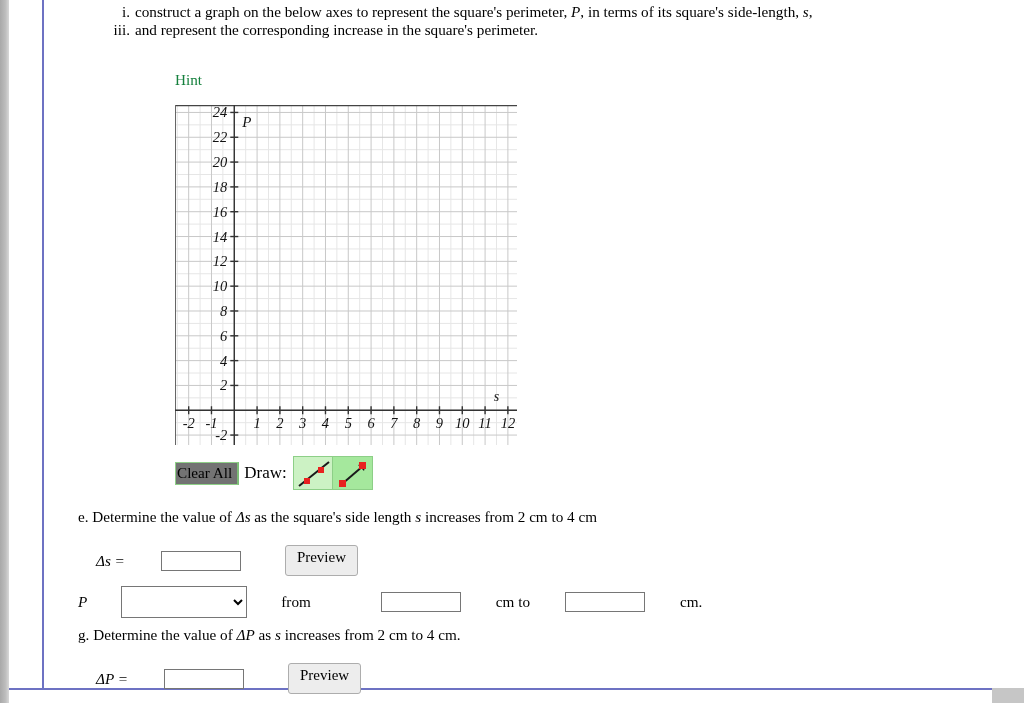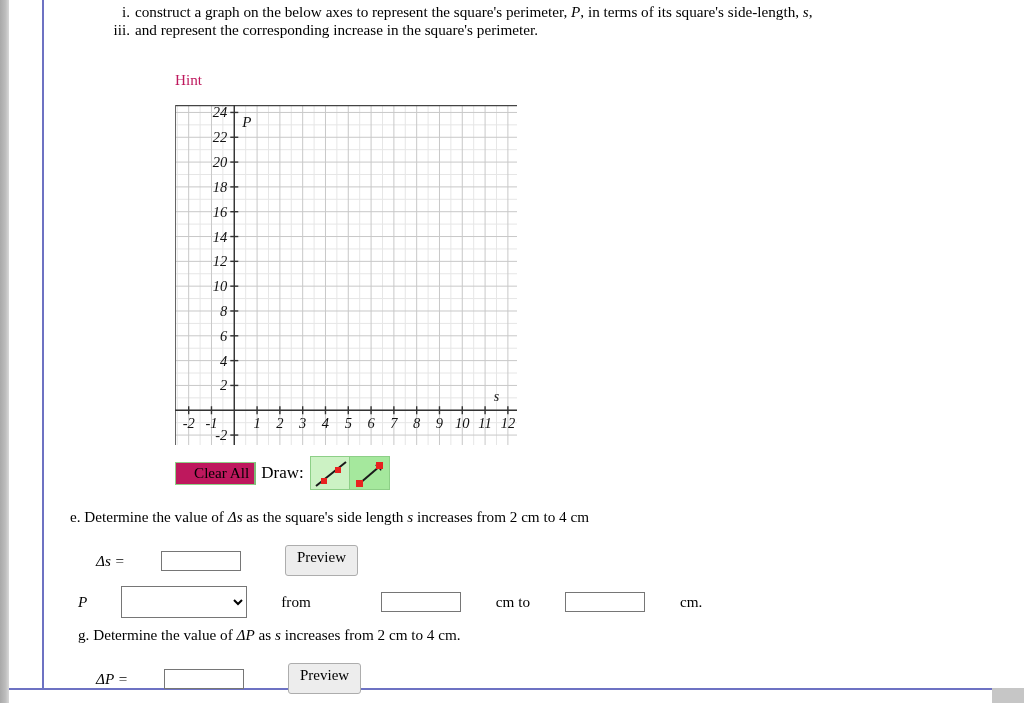--- a/index.html
+++ b/index.html
@@ -80,21 +80,21 @@
   i.math, .mvar {
     font-style: italic;
   }
 
   
   .hint-link {
     position: absolute;
     left: 131px;
     top: 71px;
     font-size: 15.2px;
-    color: #be185d;
+    color: #15803d;
     cursor: pointer;
   }
 
   
   .graph-wrap {
     position: absolute;
     left: 131px;
     top: 105px;
     width: 342px;
     height: 340px;
@@ -113,24 +113,24 @@
     left: 131px;
     top: 455px;
     height: 36px;
     display: flex;
     align-items: center;
   }
   .clear-all-btn {
     font-family: "Liberation Serif", "DejaVu Serif", serif;
     font-size: 15.2px;
     color: #000;
-    background: #be185d;
+    background: #737373;
     border: 1px solid #8fd088;
     border-right: 2px solid #7dbd77;
-    padding: 1px 5px 2px 18px;
+    padding: 1px 5px 2px 1px;
     line-height: 18px;
     cursor: pointer;
   }
   .draw-label {
     font-size: 17px;
     margin-left: 5px;
     margin-right: 6px;
   }
   .draw-btn {
     width: 40px;
@@ -357,21 +357,21 @@
     <button class="draw-btn dark">
       <svg width="40" height="34" viewBox="0 0 40 34">
         <line x1="9" y1="27" x2="30" y2="9" stroke="#1a1a1a" stroke-width="2"></line>
         <polygon points="33,6 25,8 31,14" fill="#1a1a1a"></polygon>
         <rect x="6" y="23" width="7" height="7" fill="#e8221f"></rect>
         <rect x="26" y="5" width="7" height="7" fill="#e8221f"></rect>
       </svg>
     </button>
   </div>
 
-  <div class="qtext" style="left:26px; top:508px;">
+  <div class="qtext" style="left:34px; top:508px;">
     <span>e. Determine the value of </span><i class="math">Δs</i><span> as the square's side length </span><i class="math">s</i><span> increases from 2 cm to 4 cm</span>
   </div>
   <div class="answer-row" style="left:52px; top:545px;">
     <i class="math eqlabel">Δs =</i>
     <input class="txtbox" type="text" value="" style="">
     <button class="preview-btn">Preview</button>
   </div>
 
   <div class="answer-row" style="left:34px; top:586px;">
       <i class="math">P</i>

